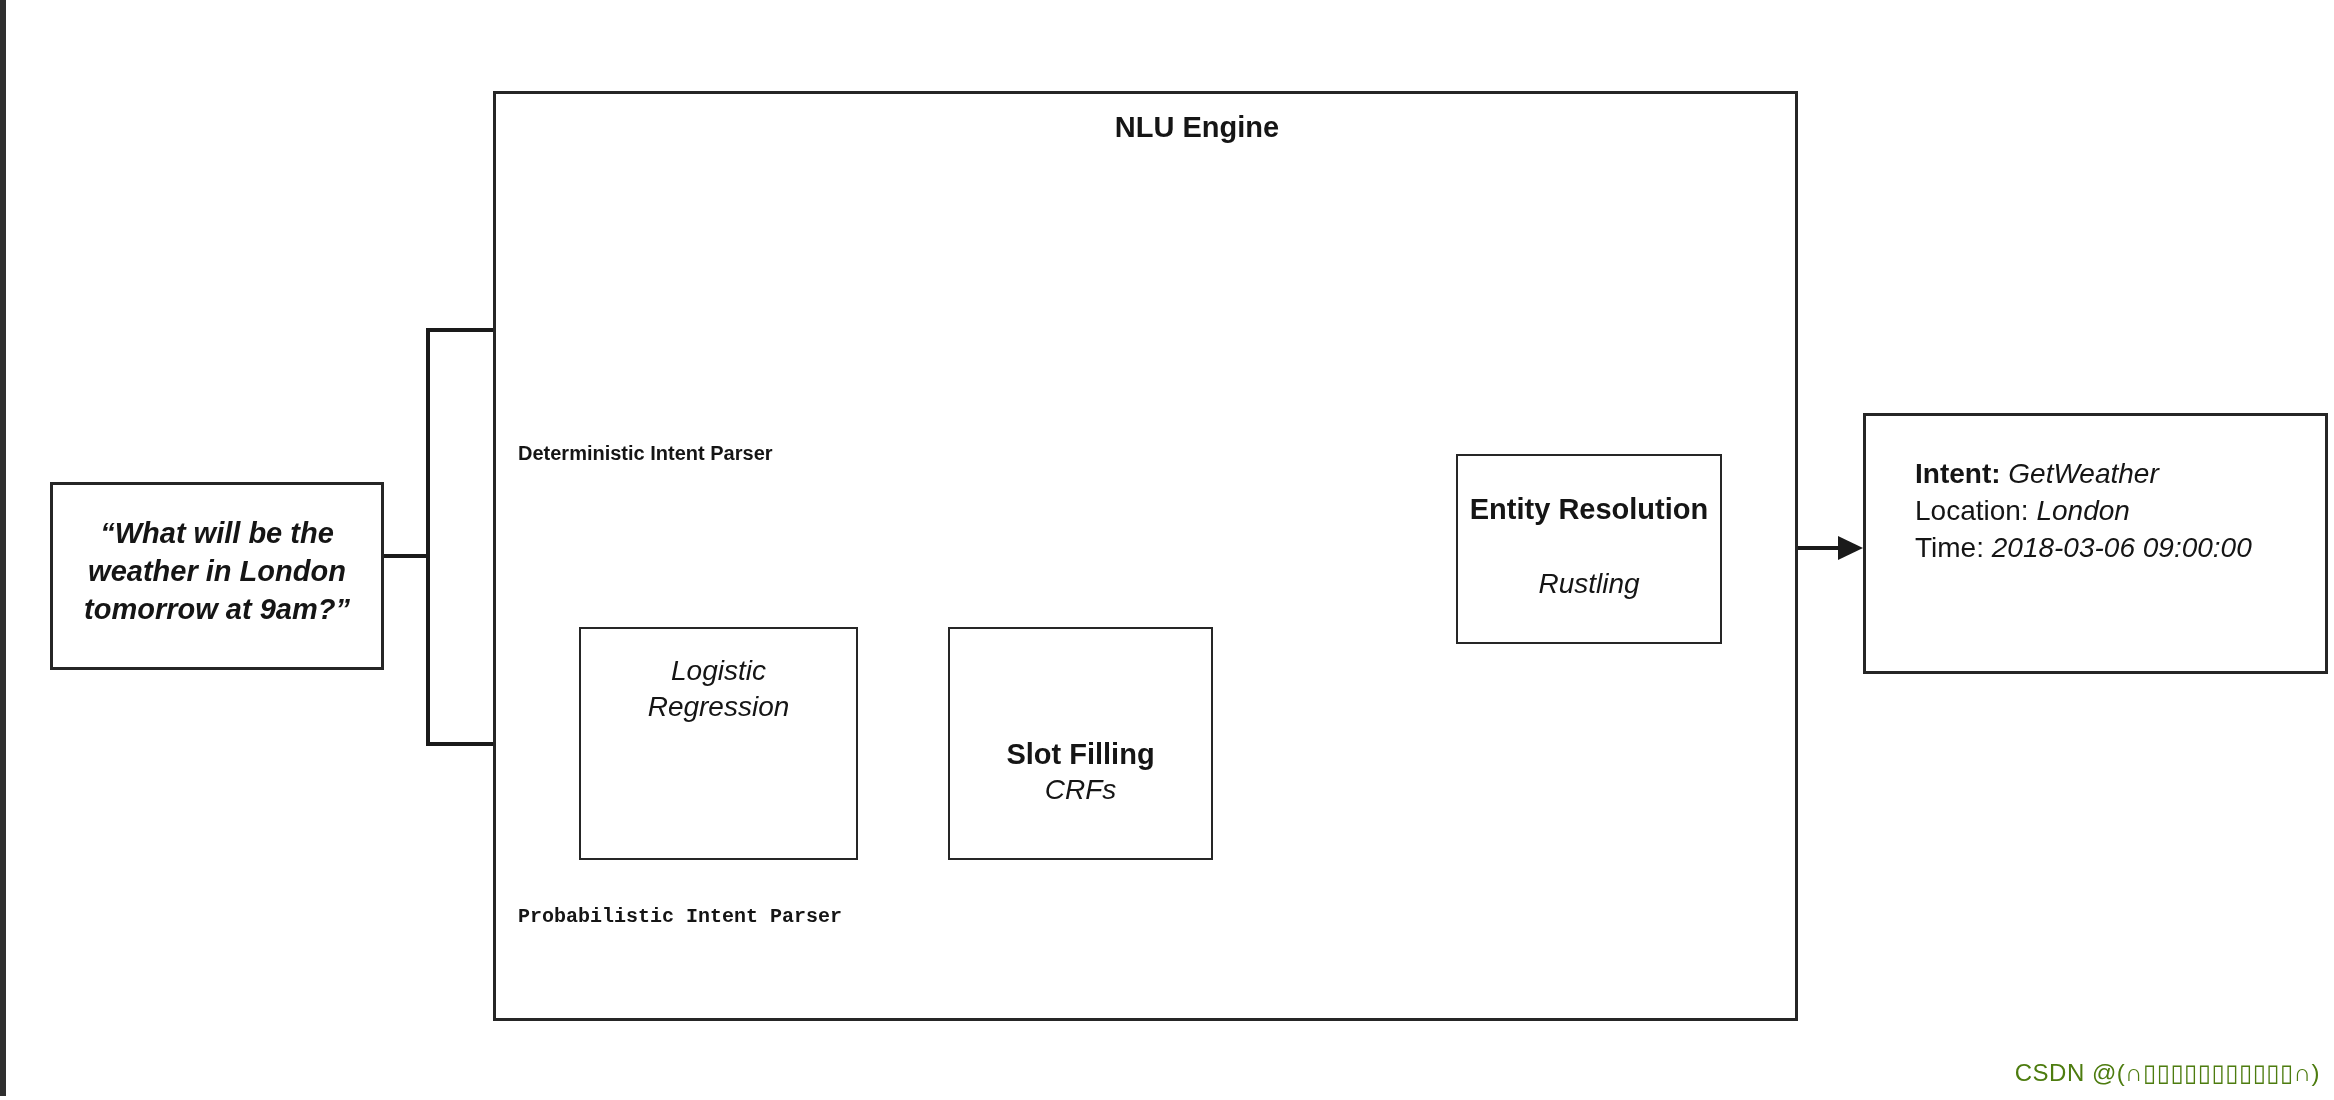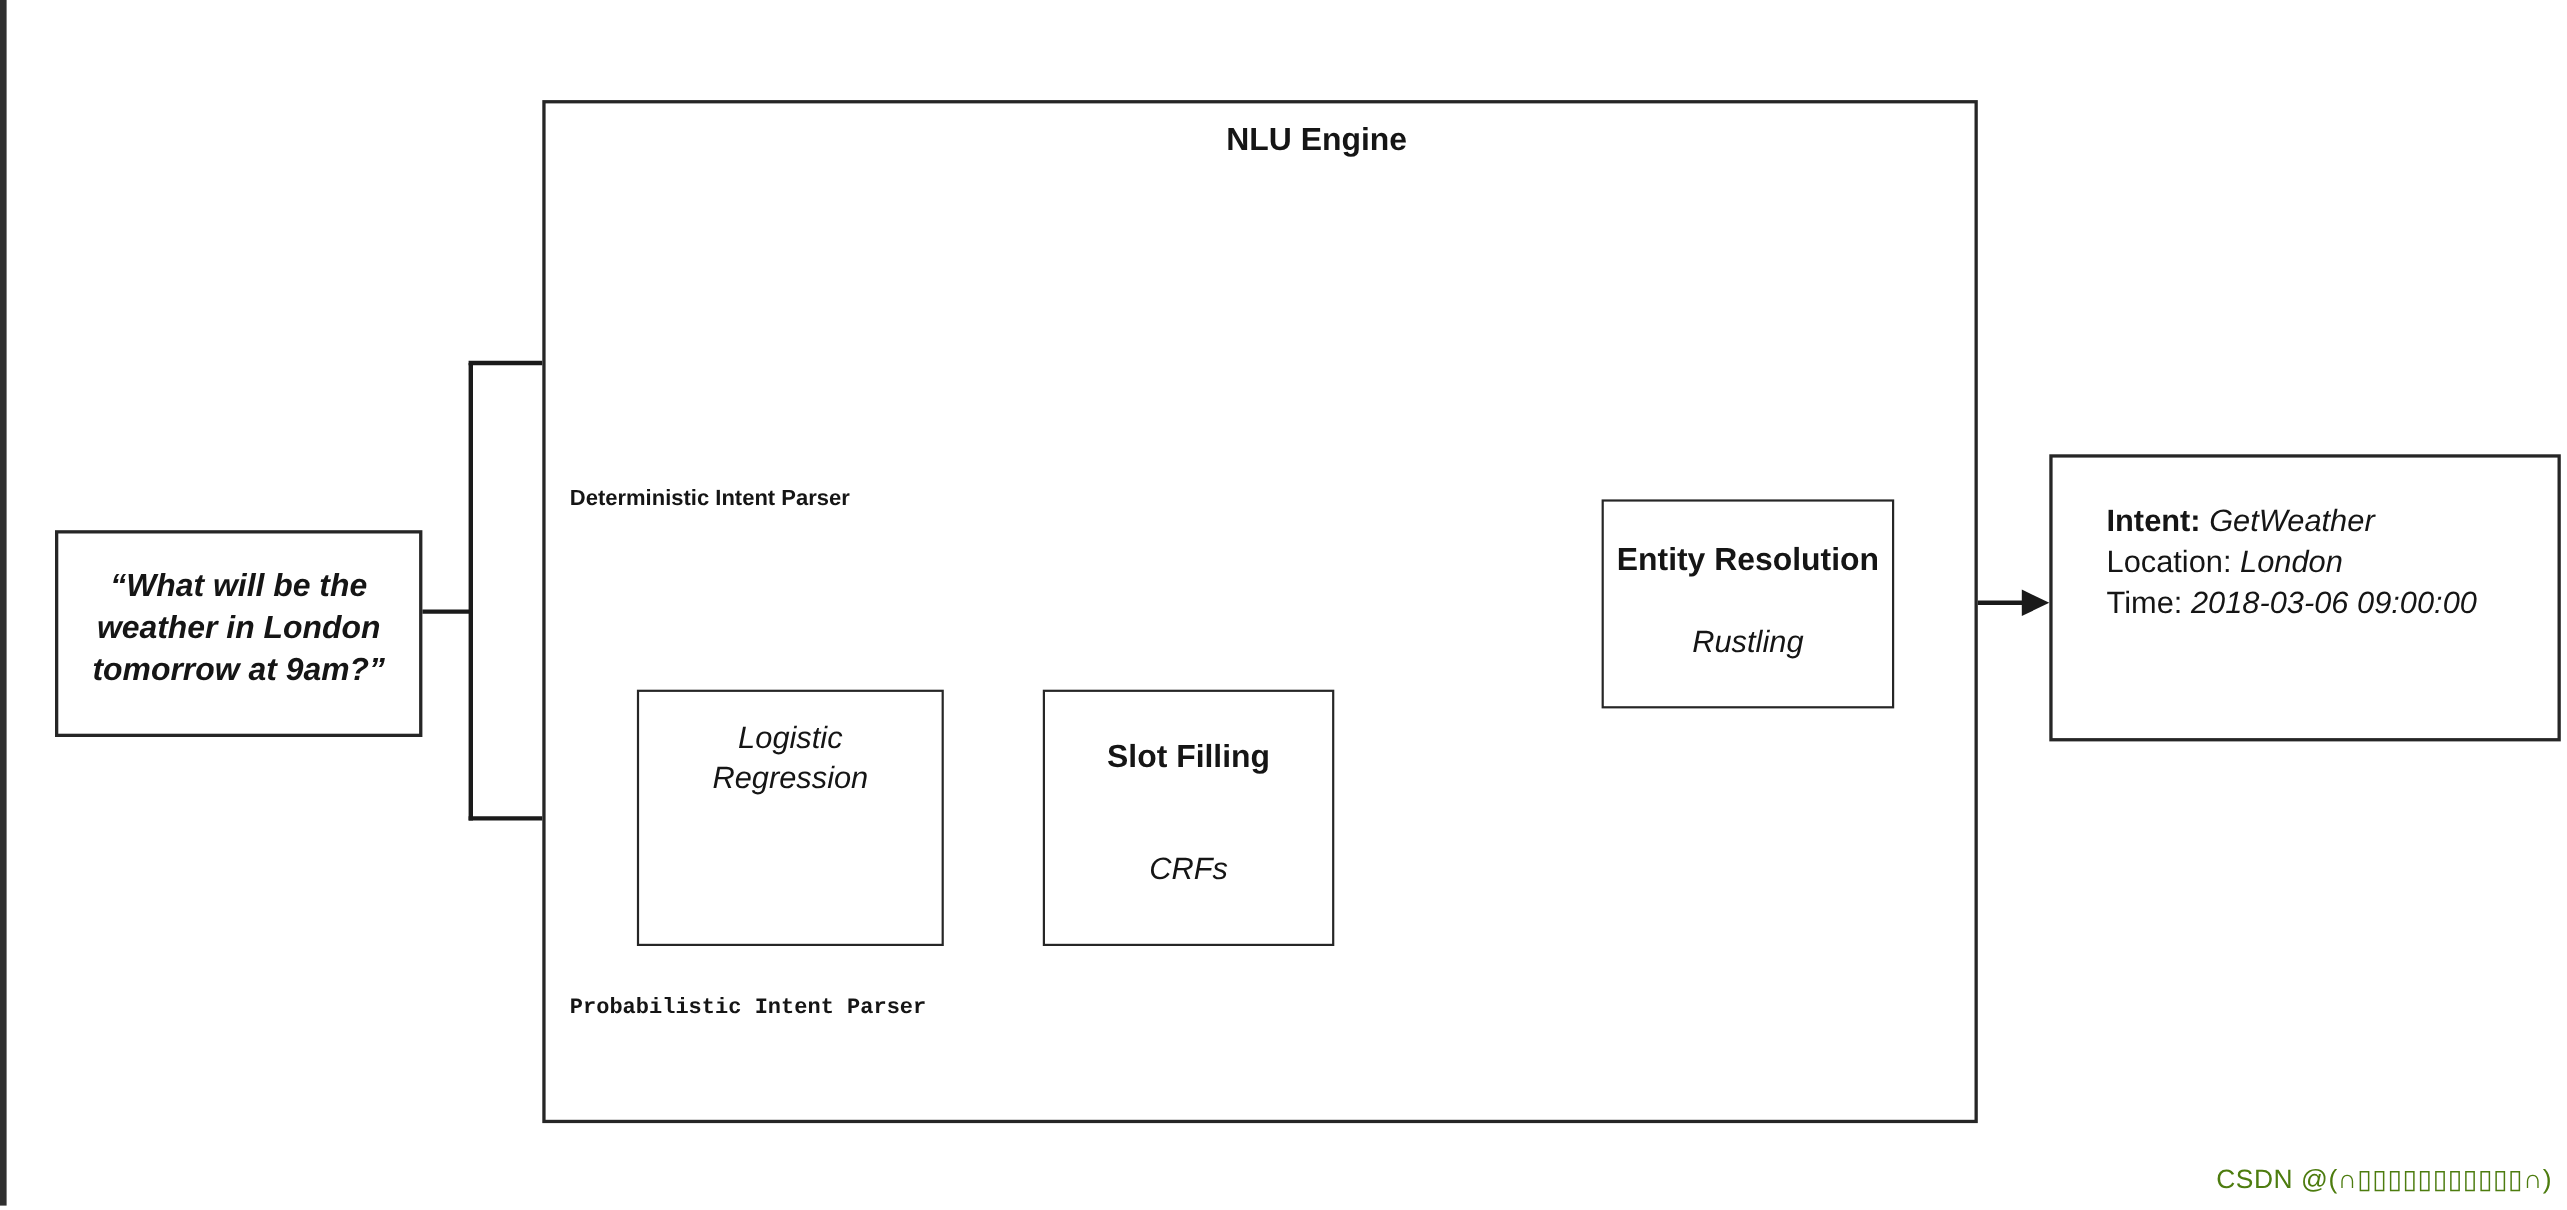--- a/index.html
+++ b/index.html
@@ -37,21 +37,21 @@
   .prob-label{top:900px;font-family:Liberation Mono, monospace;}
 
   .node{
     display:flex;flex-direction:column;justify-content:space-between;align-items:center;
     text-align:center;
   }
   .node .title{font-weight:700;font-size:29px;line-height:35px;}
   .node .tech{font-style:italic;font-size:28px;line-height:36px;}
   .pm-box{left:731px;top:234px;width:337px;height:185px;padding:36px 8px 26px;}
   .ic-box{left:579px;top:627px;width:279px;height:233px;padding:24px 8px 18px;}
-  .sf-box{left:948px;top:627px;width:265px;height:233px;padding:42px 8px 50px;}
+  .sf-box{left:948px;top:627px;width:265px;height:233px;padding:42px 8px 50px;justify-content:flex-end;}
   .er-box{left:1456px;top:454px;width:266px;height:190px;padding:36px 8px 40px;}
 
   .out-box{
     left:1863px;top:413px;width:465px;height:261px;
     padding:39px 10px 0 49px;font-size:28px;line-height:37px;
   }
   .out-line{white-space:nowrap;}
   .gap-above{margin-top:36px;}
   .b{font-weight:700;}
   .it{font-style:italic;}

